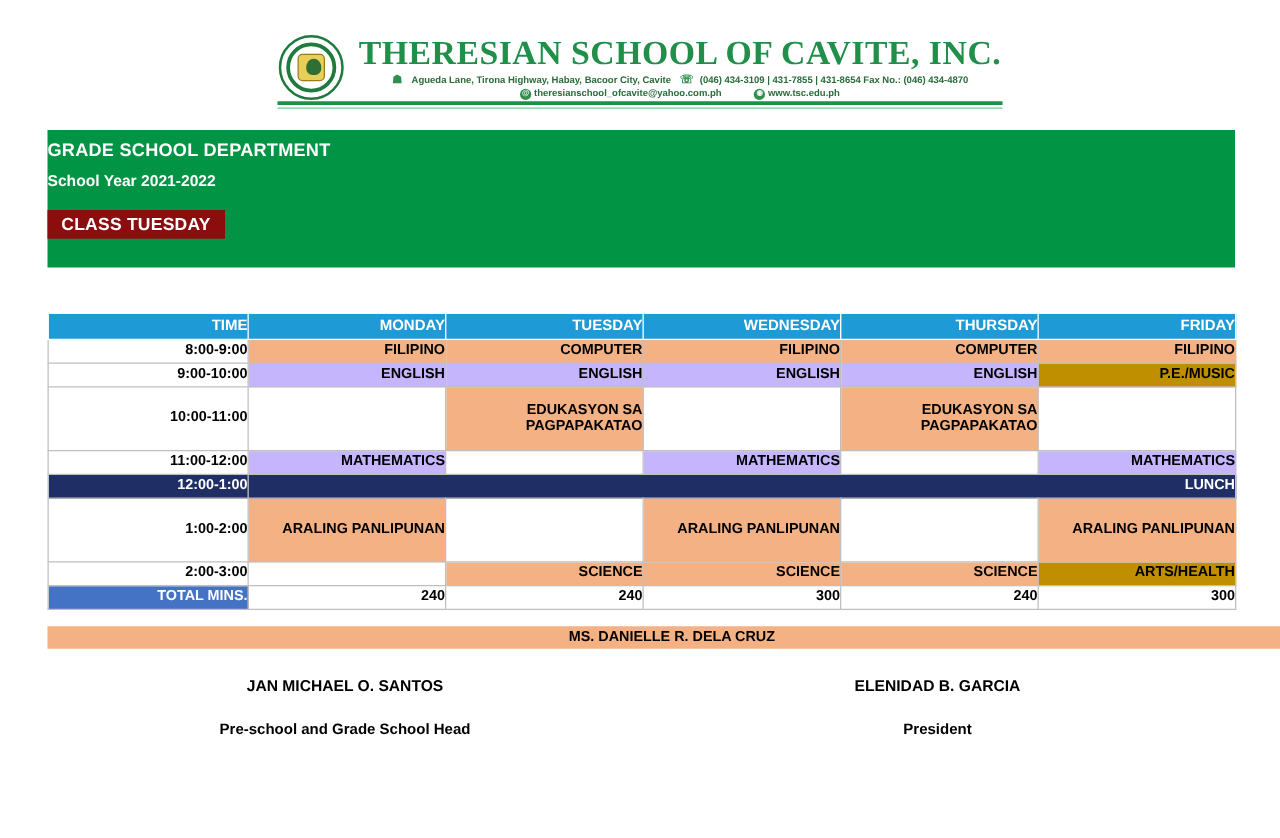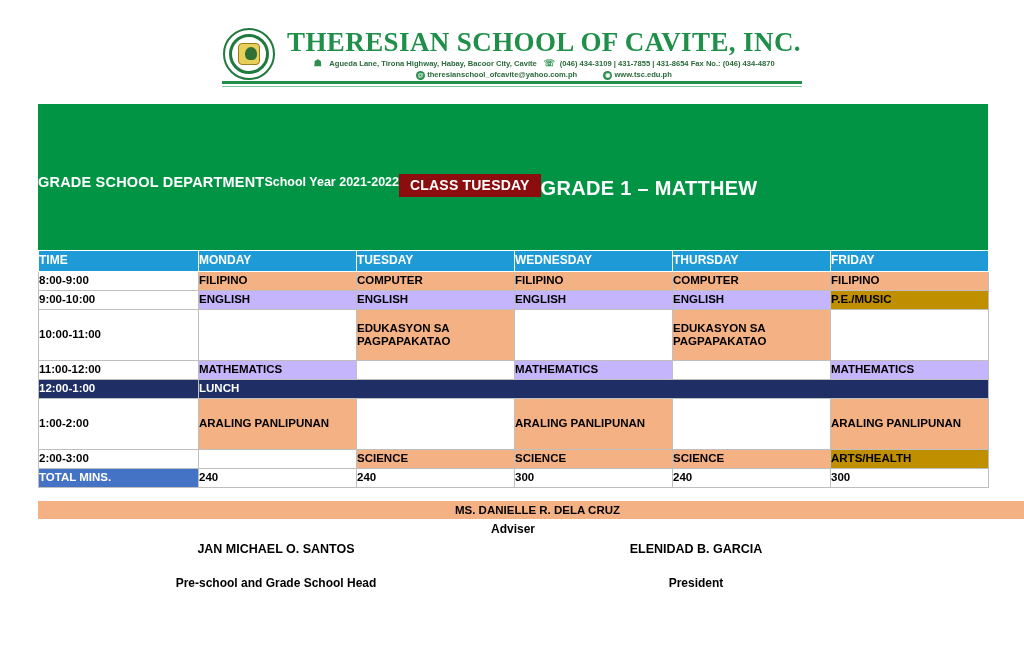--- a/index.html
+++ b/index.html
@@ -61,43 +61,43 @@
     text-align:center;vertical-align:middle;
   }
   .mini-ic.home{border-radius:2px;background:transparent;color:#2f8f4f;font-size:9px;}
   .mini-ic.phone{background:transparent;color:#2f8f4f;font-size:9px;}
   .rules{position:absolute;left:222px;top:81px;width:580px;}
   .rule-a{height:3px;background:#1f8f4a;}
   .rule-b{height:1px;background:#7fc49c;margin-top:2px;}
 
   
   .banner{
-    position:absolute;left:38px;top:104px;width:950px;height:147px;
+    position:absolute;left:38px;top:104px;width:950px;height:110px;
     background:#009444;color:#ffffff;
     box-sizing:border-box;
-    display:flex;flex-direction:row;align-items:center;
+    display:flex;flex-direction:column;
   }
   .banner-dept{font-size:14.5px;font-weight:bold;margin-top:9px;letter-spacing:.2px;}
   .banner-sy{font-size:12.5px;font-weight:bold;margin-top:9px;}
   .badge-wrap{margin-top:16px;}
   .badge{
     display:inline-block;background:#8B0D0D;color:#fff;
     font-size:14px;font-weight:bold;padding:3px 11px 4px 11px;
     letter-spacing:.2px;
   }
   .banner-grade{font-size:20px;font-weight:bold;margin-top:21px;letter-spacing:.3px;}
 
   
   .sched{
     position:absolute;left:38px;top:250px;width:950px;
     border-collapse:collapse;table-layout:fixed;
   }
   .sched td,.sched th{
     border:1px solid #bfbfbf;
-    text-align:left;vertical-align:middle;
+    text-align:right;vertical-align:middle;
     font-size:11.5px;font-weight:bold;
     padding:0;line-height:1.15;
     box-sizing:border-box;
   }
   .sched th{
     background:#1E9BD7;color:#ffffff;height:21px;font-size:12px;
     border:1px solid #ffffff;
   }
   .col-time{width:160px;}
   .col-day{width:158px;}
@@ -120,21 +120,21 @@
     font-size:11.5px;font-weight:bold;
     display:flex;align-items:center;justify-content:center;
     box-sizing:border-box;
   }
   .adviser-role{
     position:absolute;left:38px;top:522px;width:950px;
     text-align:center;font-size:12px;font-weight:bold;color:#000;
   }
   .signatories{
     position:absolute;left:38px;top:540px;width:950px;
-    display:flex;
+    display:flex;justify-content:space-between;
   }
   .sig{width:420px;text-align:center;}
   .sig.left{padding-left:28px;}
   .sig.right{padding-right:28px;}
   .sig-name{font-size:12.5px;font-weight:bold;margin-top:2px;}
   .sig-title{font-size:12px;font-weight:bold;margin-top:20px;}
 </style>
 </head>
 <body>
 
@@ -266,21 +266,20 @@
         <td class="c-total">240</td>
         <td class="c-total">240</td>
         <td class="c-total">300</td>
         <td class="c-total">240</td>
         <td class="c-total">300</td>
       </tr>
     </tbody>
   </table>
 
   <div class="adviser-bar">MS. DANIELLE R. DELA CRUZ</div>
-  <div class="adviser-role">Adviser</div>
 
   <div class="signatories">
     <div class="sig left">
       <div class="sig-name">JAN MICHAEL O. SANTOS</div>
       <div class="sig-title">Pre-school and Grade School Head</div>
     </div>
     <div class="sig right">
       <div class="sig-name">ELENIDAD B. GARCIA</div>
       <div class="sig-title">President</div>
     </div>

